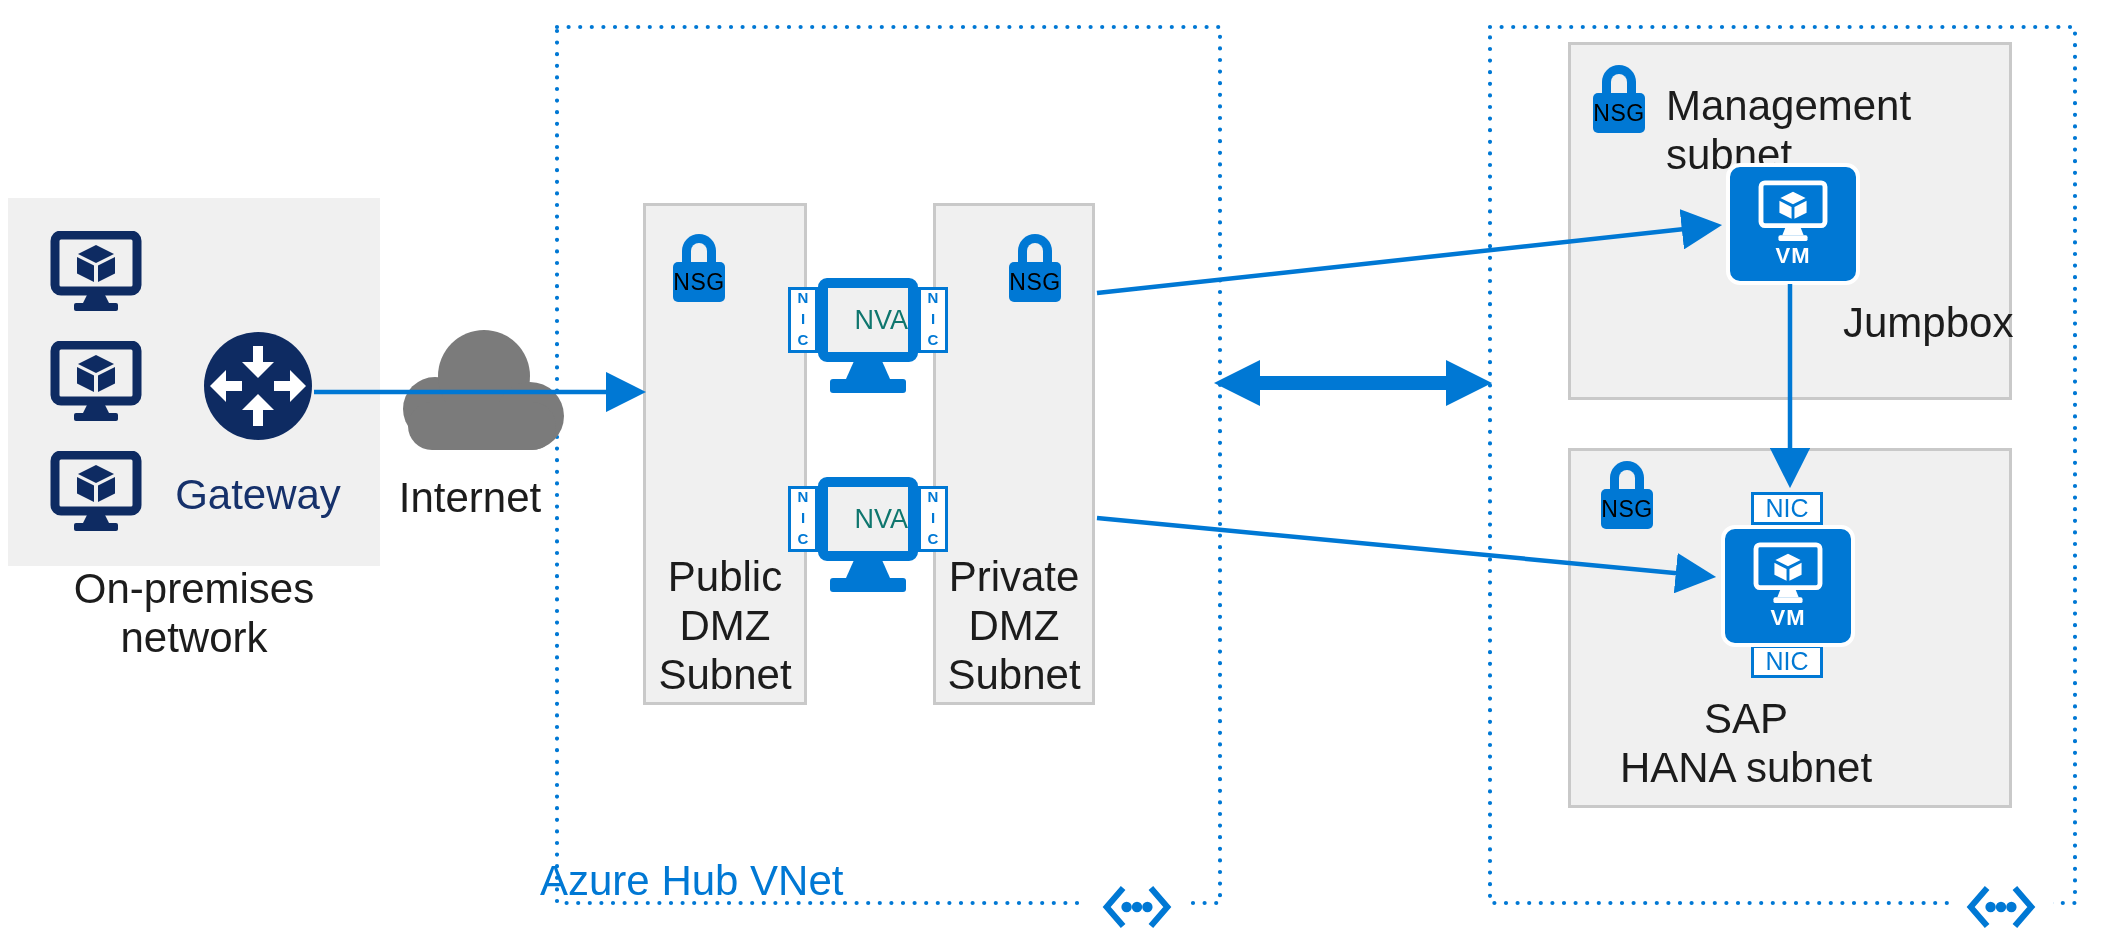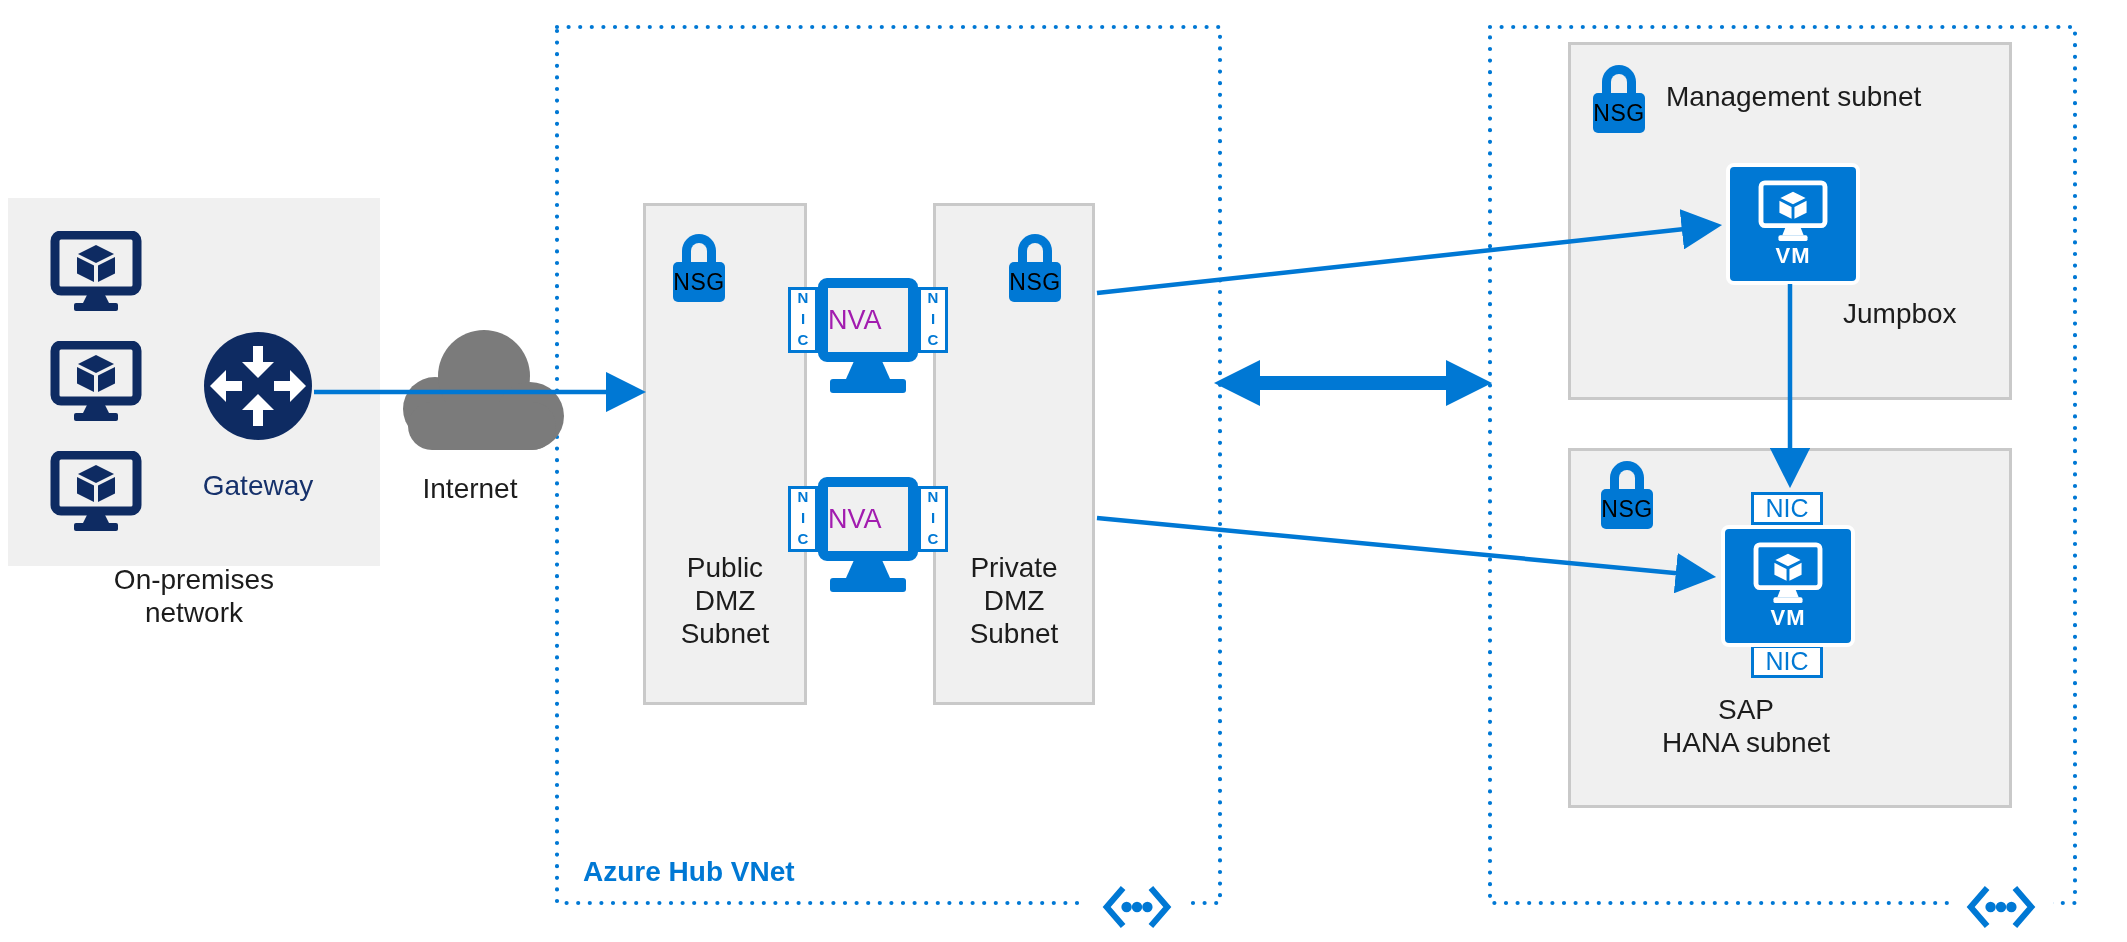--- a/index.html
+++ b/index.html
@@ -15,39 +15,39 @@
   .canvas{
     position:relative;width:2127px;height:942px;background:#fff;overflow:hidden;
     font-family:"Liberation Sans", sans-serif;color:var(--ink);
   }
   .abs{position:absolute;}
   svg{display:block;}
   .layer-boundaries{position:absolute;left:0;top:0;z-index:0;}
   .layer-connectors{position:absolute;left:0;top:0;z-index:7;pointer-events:none;}
   .gbox{position:absolute;background:var(--gray-fill);border:3px solid var(--gray-border);box-sizing:border-box;z-index:1;}
   .plainbox{position:absolute;background:var(--gray-fill);z-index:1;}
-  .lbl{position:absolute;font-size:28px;line-height:1.17;color:var(--ink);z-index:2;}
+  .lbl{position:absolute;font-size:42px;line-height:1.17;color:var(--ink);z-index:2;}
   .center{text-align:center;}
   .prewrap{white-space:pre-line;}
   .lbl-blue{color:var(--blue);}
   .lbl-navy{color:var(--navy-text);}
   .peering-lbl{font-size:43px;font-weight:600;color:var(--blue);}
   
   .nsg{position:absolute;width:52px;z-index:3;}
   .nsg-shackle{box-sizing:border-box;width:34px;height:30px;border:9px solid var(--blue);border-bottom:none;border-radius:17px 17px 0 0;margin:0 auto -2px auto;}
   .nsg-body{height:40px;background:var(--blue);border-radius:5px;color:#000000;font-size:23px;font-weight:500;display:flex;align-items:center;justify-content:center;letter-spacing:.5px;}
   
-  .vm-tile{position:absolute;width:134px;height:122px;background:var(--blue);border:4px solid #fff;border-radius:8px;box-sizing:border-box;display:flex;flex-direction:column;align-items:center;justify-content:center;z-index:3;}
+  .vm-tile{position:absolute;width:134px;height:122px;background:var(--blue);border:4px solid #fff;border-radius:14px;box-sizing:border-box;display:flex;flex-direction:column;align-items:center;justify-content:center;z-index:3;}
   .vm-text{color:#fff;font-size:22px;font-weight:700;letter-spacing:1px;margin-top:-1px;}
   
   .nic-h{position:absolute;width:72px;height:33px;background:#fff;border:3px solid var(--blue);box-sizing:border-box;color:var(--blue);font-size:25px;display:flex;align-items:center;justify-content:center;z-index:2;}
   .nic-v{position:absolute;width:30px;height:66px;background:#fff;border:3px solid var(--blue);box-sizing:border-box;color:var(--blue);font-size:15px;font-weight:600;display:flex;align-items:center;justify-content:center;writing-mode:vertical-rl;text-orientation:upright;letter-spacing:4px;z-index:2;}
   
   .nva{position:absolute;width:160px;height:122px;z-index:2;}
-  .nva-screen{position:absolute;left:30px;top:0;width:100px;height:84px;box-sizing:border-box;border:10px solid var(--blue);border-radius:9px;background:var(--gray-fill);display:flex;align-items:center;justify-content:flex-start;font-size:27px;color:#a21caf;z-index:3;}
+  .nva-screen{position:absolute;left:30px;top:0;width:100px;height:84px;box-sizing:border-box;border:10px solid var(--blue);border-radius:9px;background:var(--gray-fill);display:flex;align-items:center;justify-content:flex-end;font-size:27px;color:#0f766e;z-index:3;}
   .nva-stand{position:absolute;left:32px;top:83px;z-index:3;}
   
   .vnet-chip{position:absolute;width:104px;height:58px;background:#fff;z-index:3;display:flex;align-items:center;justify-content:center;}
   .f-blue{fill:var(--blue);}
   .s-blue{stroke:var(--blue);}
   .f-navy{fill:var(--navy);}
   .f-cloud{fill:var(--cloud);}
   .f-white{fill:#fff;}
 </style>
 </head>
@@ -162,21 +162,21 @@
       <span>NVA</span>
     </div>
     <div class="nva-stand">
       <svg width="96" height="34" viewBox="0 0 96 34">
         <polygon class="f-blue" points="34,0 62,0 70,18 26,18"></polygon>
         <rect class="f-blue" x="10" y="18" width="76" height="14" rx="3"></rect>
       </svg>
     </div>
   </div>
 
-  <div class="lbl lbl-blue" style="left:583px;top:856px;width:420px;font-weight:bold;">Azure Hub VNet</div>
+  <div class="lbl lbl-blue" style="left:540px;top:856px;width:420px;">Azure Hub VNet</div>
 
   <div class="vnet-chip" style="left:1085px;top:878px;">
     <svg width="96" height="52" viewBox="0 0 104 60">
       <polyline points="36,8 17,30 36,52" fill="none" class="s-blue" stroke-width="7"></polyline>
       <polyline points="68,8 87,30 68,52" fill="none" class="s-blue" stroke-width="7"></polyline>
       <circle class="f-blue" cx="40" cy="30" r="6"></circle>
       <circle class="f-blue" cx="52" cy="30" r="6"></circle>
       <circle class="f-blue" cx="64" cy="30" r="6"></circle>
     </svg>
   </div>

